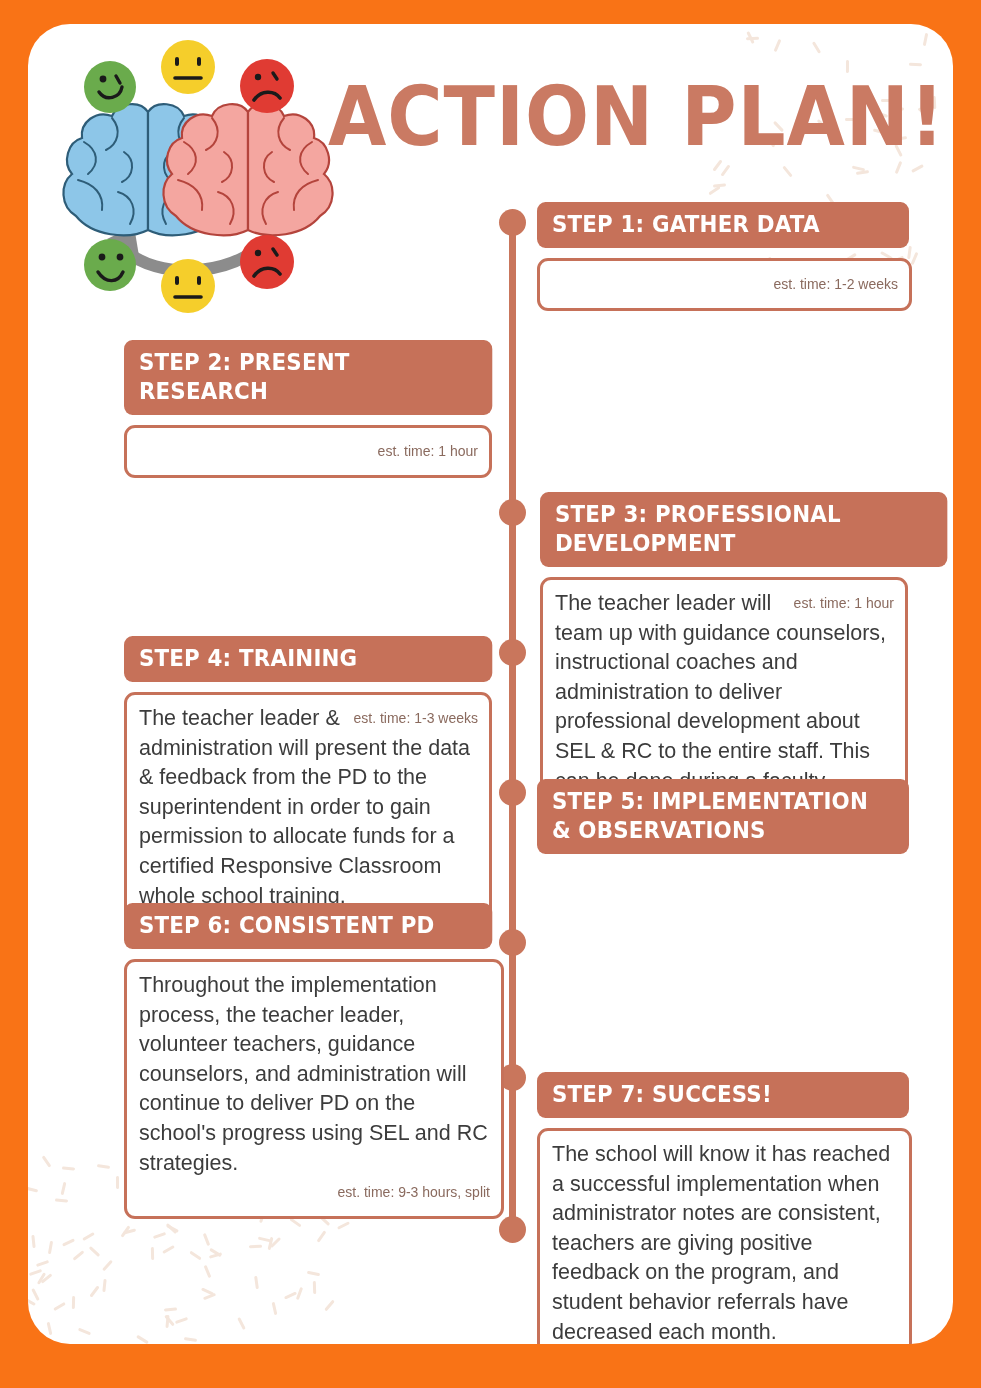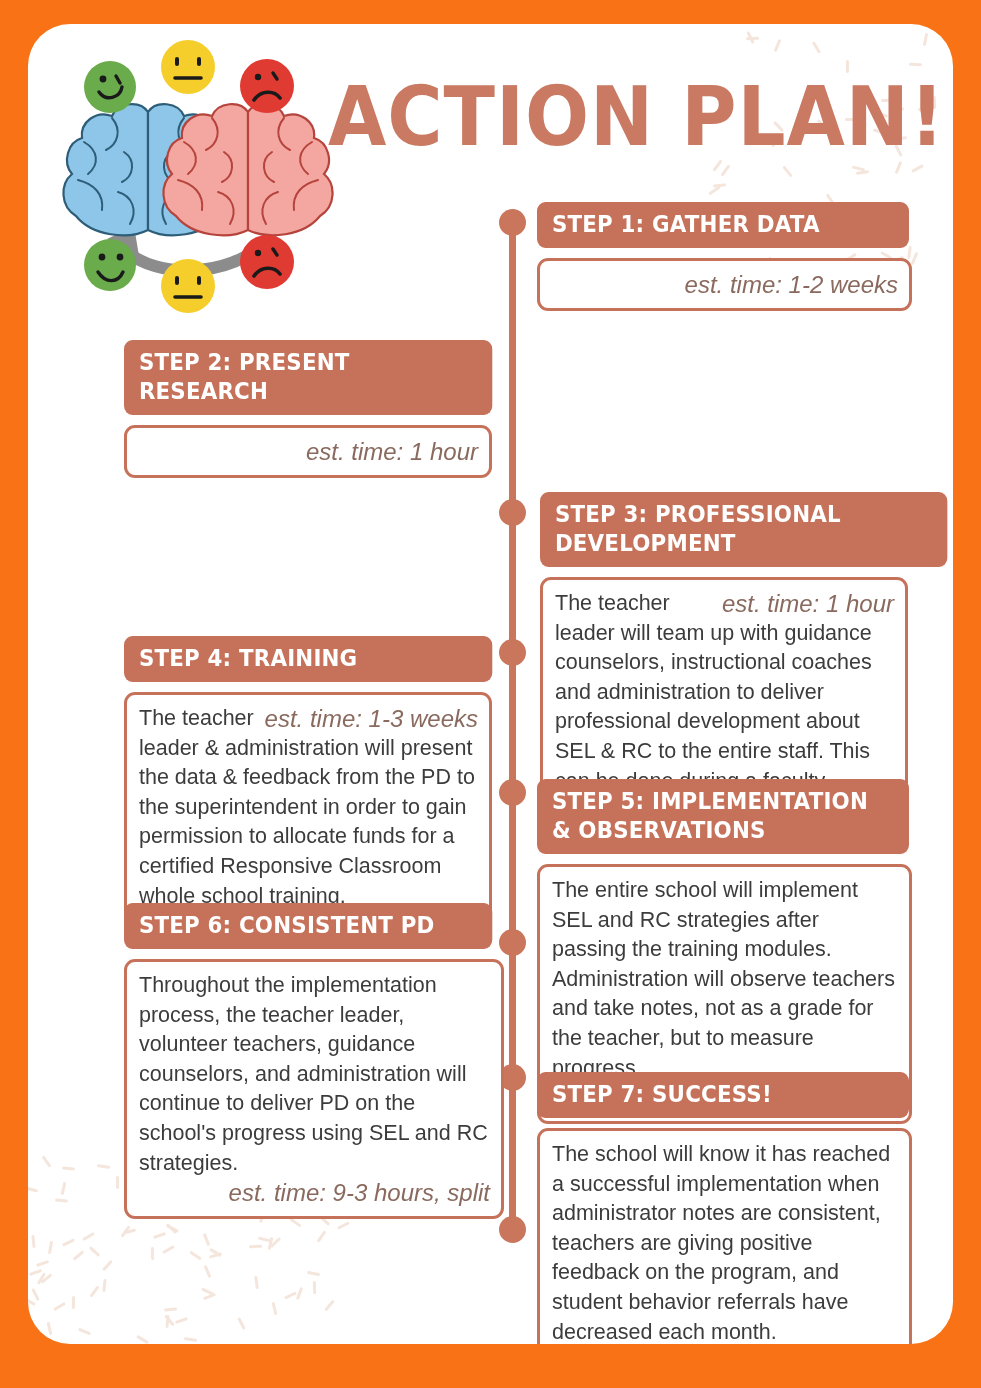--- a/index.html
+++ b/index.html
@@ -84,22 +84,21 @@
     border-radius:11px;
     box-sizing:border-box;
     padding:9px 11px 8px 12px;
     color:#3C3C3C;
     font-size:21.5px;
     line-height:29.6px;
   }
   .step-body .txt{display:inline;}
   .est{
     color:#8A6A5E;
-    font-style:italic;
-    font-size:24px;
+    font-size:14px;
     white-space:nowrap;
   }
   .est-right{display:block;text-align:right;}
   .est-inline{float:right;margin-left:6px;}
 
   
   #step-1{left:509px;top:178px;width:375px;}
   #step-1 .step-header{width:400px;}
   #step-2{left:96px;top:316px;width:368px;}
   #step-2 .step-header{width:396px;}
@@ -382,24 +381,20 @@
     <div class="step" id="step-4">
       <div class="step-header">STEP 4: TRAINING</div>
       <div class="step-body">
         <span class="est est-inline">est. time: 1-3 weeks</span>
         <span class="txt">The teacher leader &amp; administration will present the data &amp; feedback from the PD to the superintendent in order to gain permission to allocate funds for a certified Responsive Classroom whole school training.</span>
       </div>
     </div>
 
     <div class="step" id="step-5">
       <div class="step-header">STEP 5: IMPLEMENTATION &amp; OBSERVATIONS</div>
-      <div class="step-body">
-        <span class="txt">The entire school will implement SEL and RC strategies after passing the training modules. Administration will observe teachers and take notes, not as a grade for the teacher, but to measure progress.</span>
-        <span class="est est-right">est. time: 2-4 weeks</span>
-      </div>
     </div>
 
     <div class="step" id="step-6">
       <div class="step-header">STEP 6: CONSISTENT PD</div>
       <div class="step-body">
         <span class="txt">Throughout the implementation process, the teacher leader, volunteer teachers, guidance counselors, and administration will continue to deliver PD on the school's progress using SEL and RC strategies.</span>
         <span class="est est-right">est. time: 9-3 hours, split</span>
       </div>
     </div>
 

